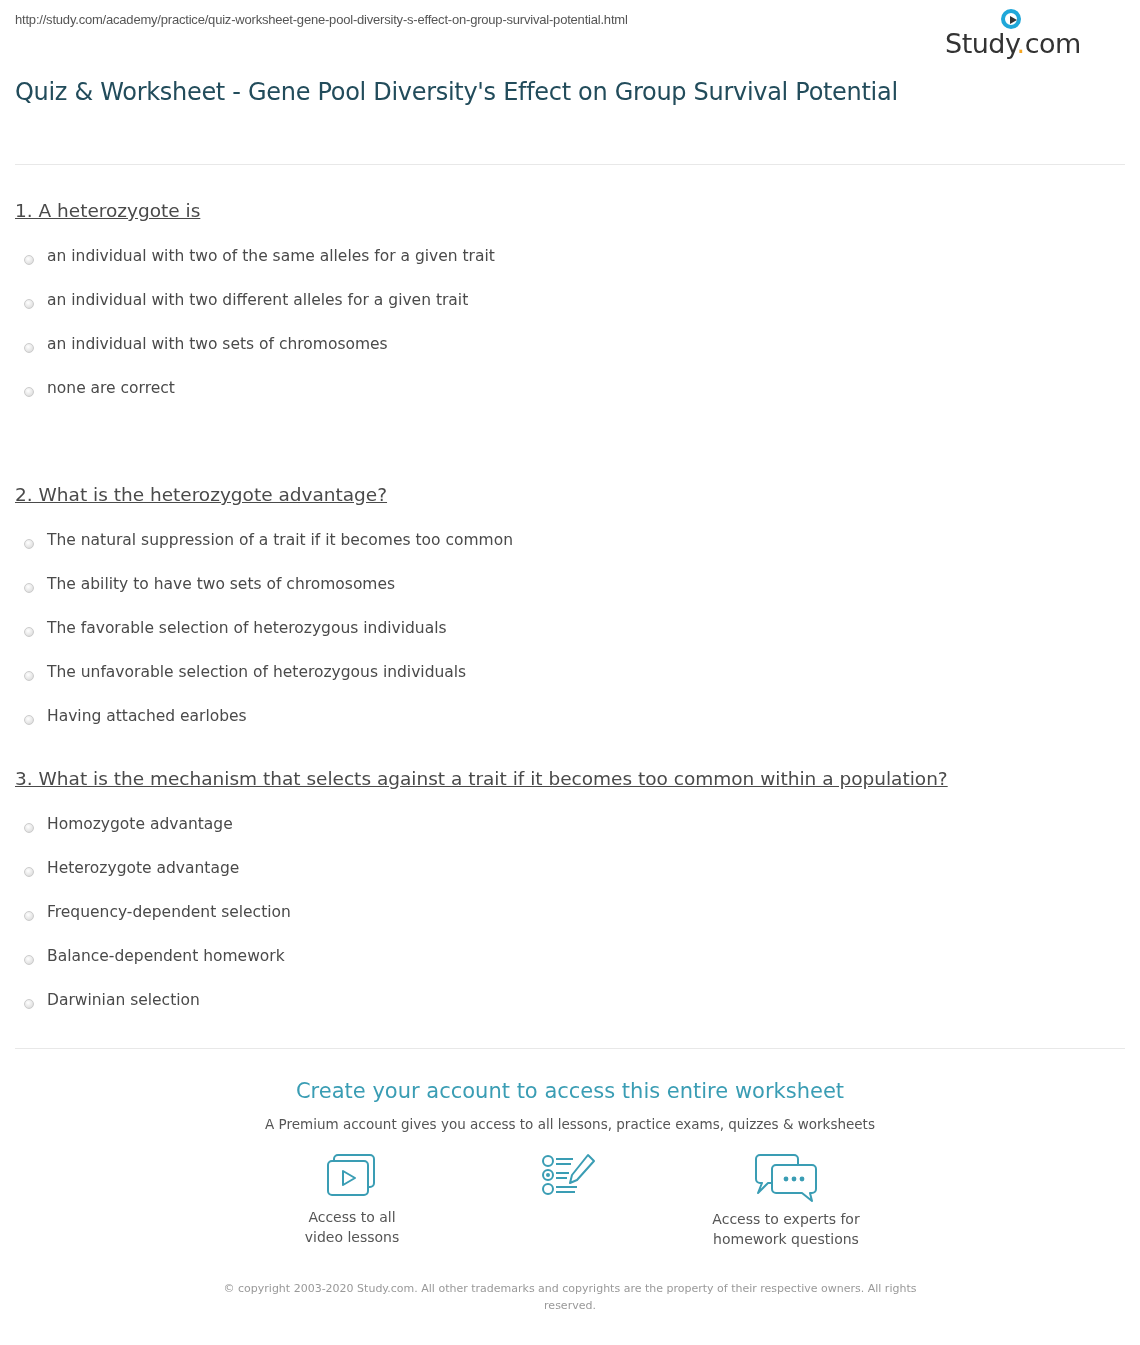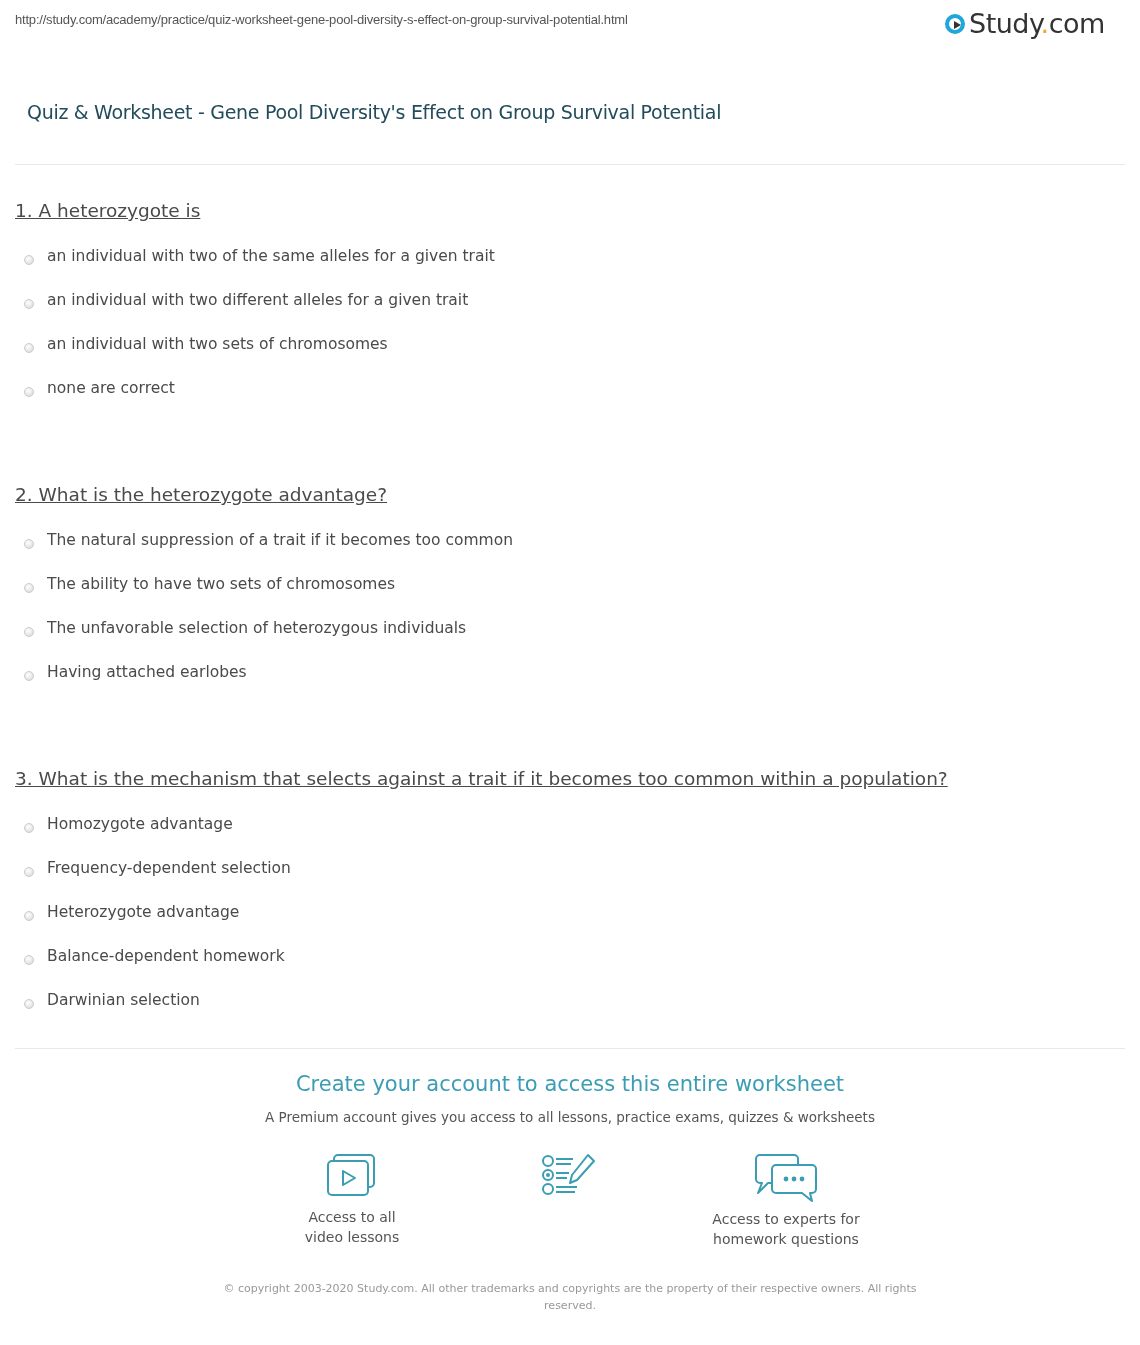--- a/index.html
+++ b/index.html
@@ -1,31 +1,31 @@
 <!DOCTYPE html>
 <html><head>
 <meta charset="utf-8">
 <style>
   html, body { margin:0; padding:0; background:#fff; }
   body { width:1140px; height:1345px; position:relative; font-family:"DejaVu Sans", sans-serif; color:#4a4a4a; overflow:hidden; }
   .url { position:absolute; left:15px; top:10px; width:680px; font-family:"Liberation Sans Narrow","Liberation Sans", sans-serif; font-size:13px; line-height:20px; color:#555; letter-spacing:-0.2px; }
-  .logo { position:absolute; left:945px; top:9px; display:flex; align-items:center; }
+  .logo { position:absolute; left:945px; top:9px; display:flex; align-items:center;flex-direction:column; }
   .logo-mark { width:20px; height:20px; border-radius:50%; border:4px solid #1fa7d9; box-sizing:border-box; position:relative; margin-right:4px; }
   .logo-mark:after { content:""; position:absolute; left:5px; top:3px; border-left:7px solid #333; border-top:4.5px solid transparent; border-bottom:4.5px solid transparent; }
   .logo-text { font-family:"DejaVu Sans", sans-serif; font-size:27px; color:#333; letter-spacing:-0.5px; line-height:30px; }
   .logo-dot { color:#f5a623; }
-  h1 { position:absolute; left:15px; top:74px; margin:12px; width:900px; font-family:"DejaVu Sans", sans-serif; font-weight:normal; font-size:19px; line-height:52px; color:#224c5b; letter-spacing:-0.3px; }
+  h1 { position:absolute; left:15px; top:74px; margin:0; width:900px; font-family:"DejaVu Sans", sans-serif; font-weight:normal; font-size:24px; line-height:36px; color:#224c5b; letter-spacing:-0.3px; }
   .rule { position:absolute; left:15px; width:1110px; height:1px; background:#e8e8e8; }
   .question { position:absolute; left:15px; width:1110px; }
   .q-title { font-size:18.5px; line-height:26px; color:#4a4a4a; margin:0 0 14px 0;text-decoration:underline; }
   .option { display:flex; align-items:center; height:44px; }
   .radio { width:10px; height:10px; border-radius:50%; border:1px solid #ccc; background:radial-gradient(circle at 40% 35%, #fff 0%, #e6e6e6 60%, #cfcfcf 100%); margin-left:9px; margin-right:13px; box-sizing:border-box; flex:none; }
   .opt-label { font-size:15.5px; color:#4a4a4a; position:relative; top:-4px; }
   .cta { position:absolute; left:0; top:1070px; width:1140px; text-align:center; }
-  .cta-title { font-size:21px; color:#3a9db4; line-height:28px; margin:0; font-weight:normal; }
+  .cta-title { font-size:21px; color:#3a9db4; line-height:28px; margin:7px; font-weight:normal; }
   .cta-sub { font-size:13.5px; color:#555; line-height:22px; margin:8px; }
   .features { position:absolute; top:1153px; left:0; width:1140px; }
   .feature { position:absolute; width:200px; text-align:center; }
   .feature svg { display:block; margin:0 auto; }
   .feature-label { font-size:14px; line-height:20px; color:#555; margin-top:10px;text-align:center; }
   .footer { position:absolute; left:215px; top:1280px; width:710px; text-align:center; font-size:11px; line-height:17px; color:#999; }
 </style>
 </head>
 <body>
 
@@ -64,41 +64,45 @@
   <div class="option">
       <span class="radio"></span>
       <span class="opt-label">The natural suppression of a trait if it becomes too common</span>
     </div>
   <div class="option">
       <span class="radio"></span>
       <span class="opt-label">The ability to have two sets of chromosomes</span>
     </div>
   <div class="option">
       <span class="radio"></span>
+      <span class="opt-label">The favorable selection of heterozygous individuals</span>
+    </div>
+  <div class="option">
+      <span class="radio"></span>
       <span class="opt-label">The unfavorable selection of heterozygous individuals</span>
     </div>
   <div class="option">
       <span class="radio"></span>
       <span class="opt-label">Having attached earlobes</span>
     </div>
 </div>
 
 <div class="question" style="top:766px">
   <div class="q-title">3. What is the mechanism that selects against a trait if it becomes too common within a population?</div>
   <div class="option">
       <span class="radio"></span>
       <span class="opt-label">Homozygote advantage</span>
     </div>
   <div class="option">
       <span class="radio"></span>
-      <span class="opt-label">Frequency-dependent selection</span>
+      <span class="opt-label">Heterozygote advantage</span>
     </div>
   <div class="option">
       <span class="radio"></span>
-      <span class="opt-label">Heterozygote advantage</span>
+      <span class="opt-label">Frequency-dependent selection</span>
     </div>
   <div class="option">
       <span class="radio"></span>
       <span class="opt-label">Balance-dependent homework</span>
     </div>
   <div class="option">
       <span class="radio"></span>
       <span class="opt-label">Darwinian selection</span>
     </div>
 </div>

